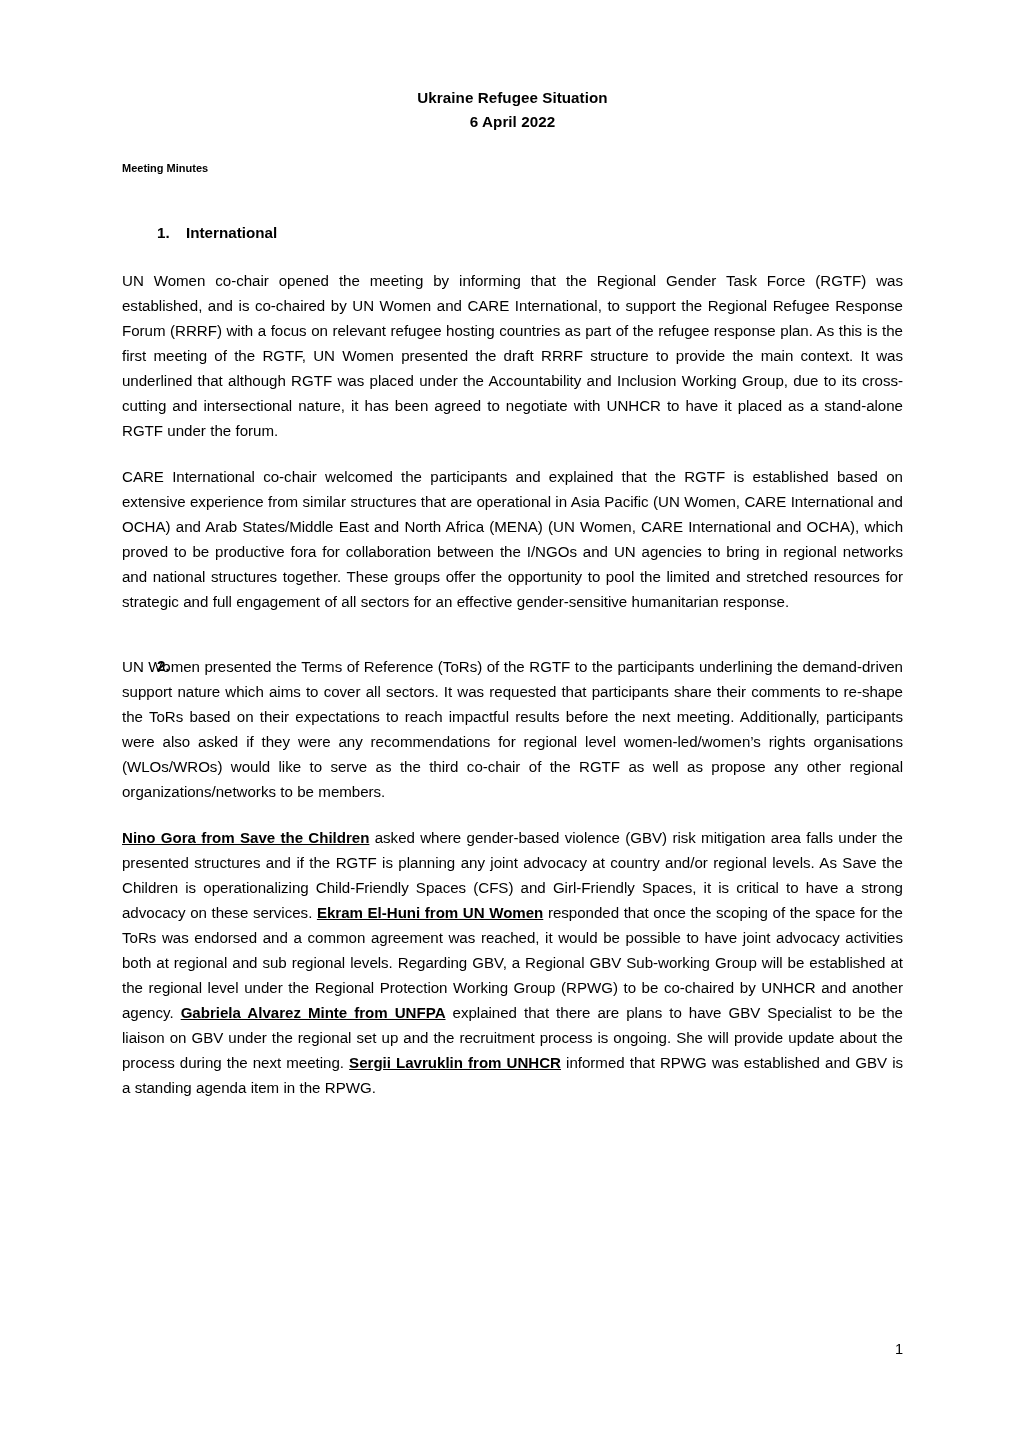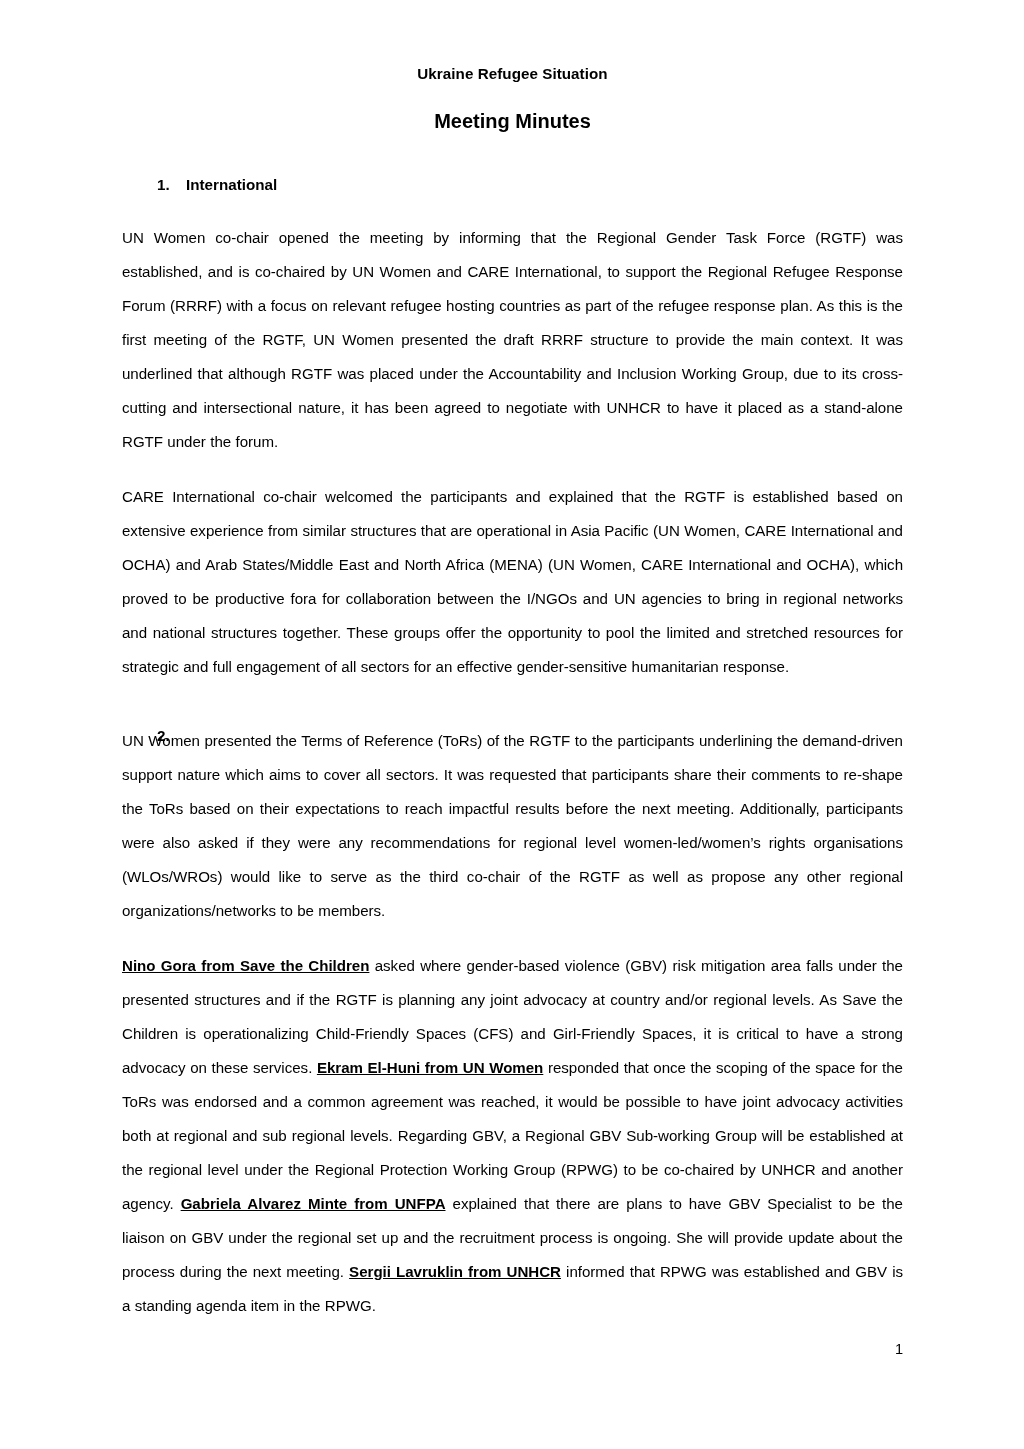--- a/index.html
+++ b/index.html
@@ -20,34 +20,33 @@
     padding: 0;
     overflow: hidden;
   }
   .content {
     position: absolute;
     left: 122px;
     top: 0;
     width: 781px;
   }
   .title-block {
-    padding-top: 62px;
+    padding-top: 86px;
     text-align: center;
     font-weight: bold;
     font-size: 15.2px;
     line-height: 23.5px;
     letter-spacing: 0.05px;
   }
   .title-line {
     display: block;
   }
   .subtitle-block {
-    text-align: center;
     font-weight: bold;
-    font-size: 20px;
+    font-size: 11px;
     line-height: 23.5px;
     margin-top: 24px;
   }
   .section-heading {
     font-weight: bold;
     font-size: 15.2px;
     line-height: 23.5px;
     margin-top: 40px;
     margin-bottom: 0;
     padding-left: 35px;
@@ -57,21 +56,21 @@
     position: absolute;
     left: 35px;
     top: 0;
   }
   .section-heading .htext {
     display: inline-block;
     padding-left: 29px;
   }
   p.body {
     font-size: 15.1px;
-    line-height: 34px;
+    line-height: 25px;
     text-align: justify;
     margin: 0;
     margin-top: 21px;
     letter-spacing: -0.02px;
     word-spacing: 0.2px;
   }
   p.body.first-after-heading {
     margin-top: 24px;
   }
   .u {
@@ -89,20 +88,21 @@
 </style>
 </head>
 <body>
 
 <div class="page">
 
   <div class="content">
 
     <div class="title-block">
       <span class="title-line">Ukraine Refugee Situation</span>
+      <span class="title-line">6 April 2022</span>
     </div>
 
     <div class="subtitle-block">Meeting Minutes</div>
 
     <div class="section-heading">
       <span class="num">1.</span>
       <span class="htext">International</span>
     </div>
 
     <p class="body first-after-heading">UN Women co-chair opened the meeting by informing that the Regional Gender Task Force (RGTF) was established, and is co-chaired by UN Women and CARE International, to support the Regional Refugee Response Forum (RRRF) with a focus on relevant refugee hosting countries as part of the refugee response plan. As this is the first meeting of the RGTF, UN Women presented the draft RRRF structure to provide the main context. It was underlined that although RGTF was placed under the Accountability and Inclusion Working Group, due to its cross-cutting and intersectional nature, it has been agreed to negotiate with UNHCR to have it placed as a stand-alone RGTF under the forum.</p>

